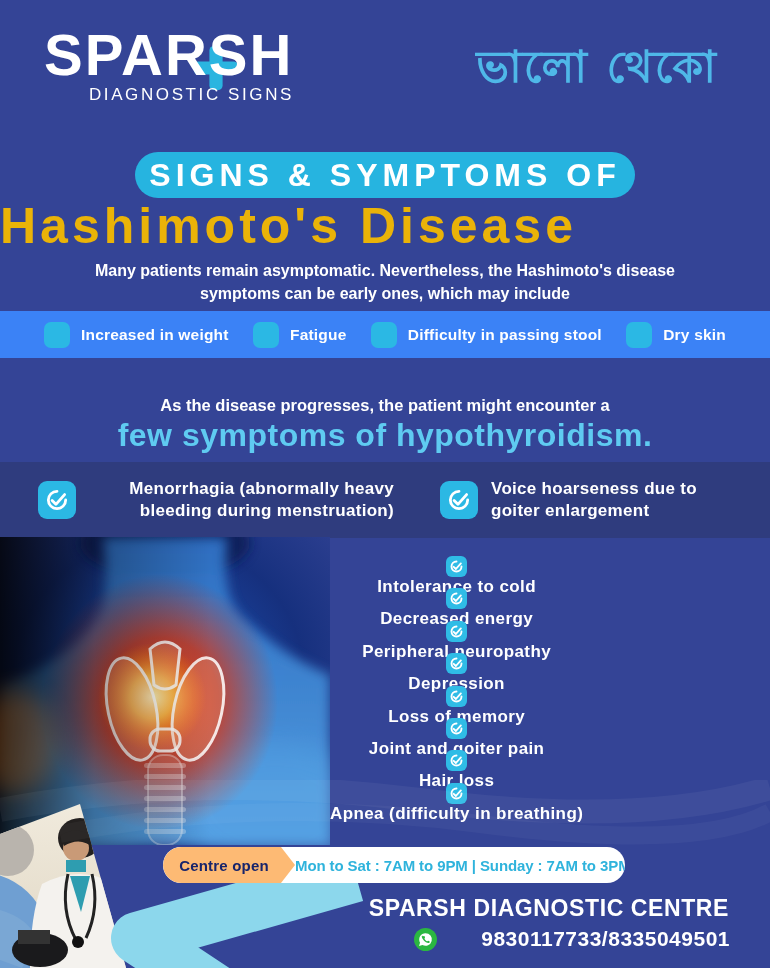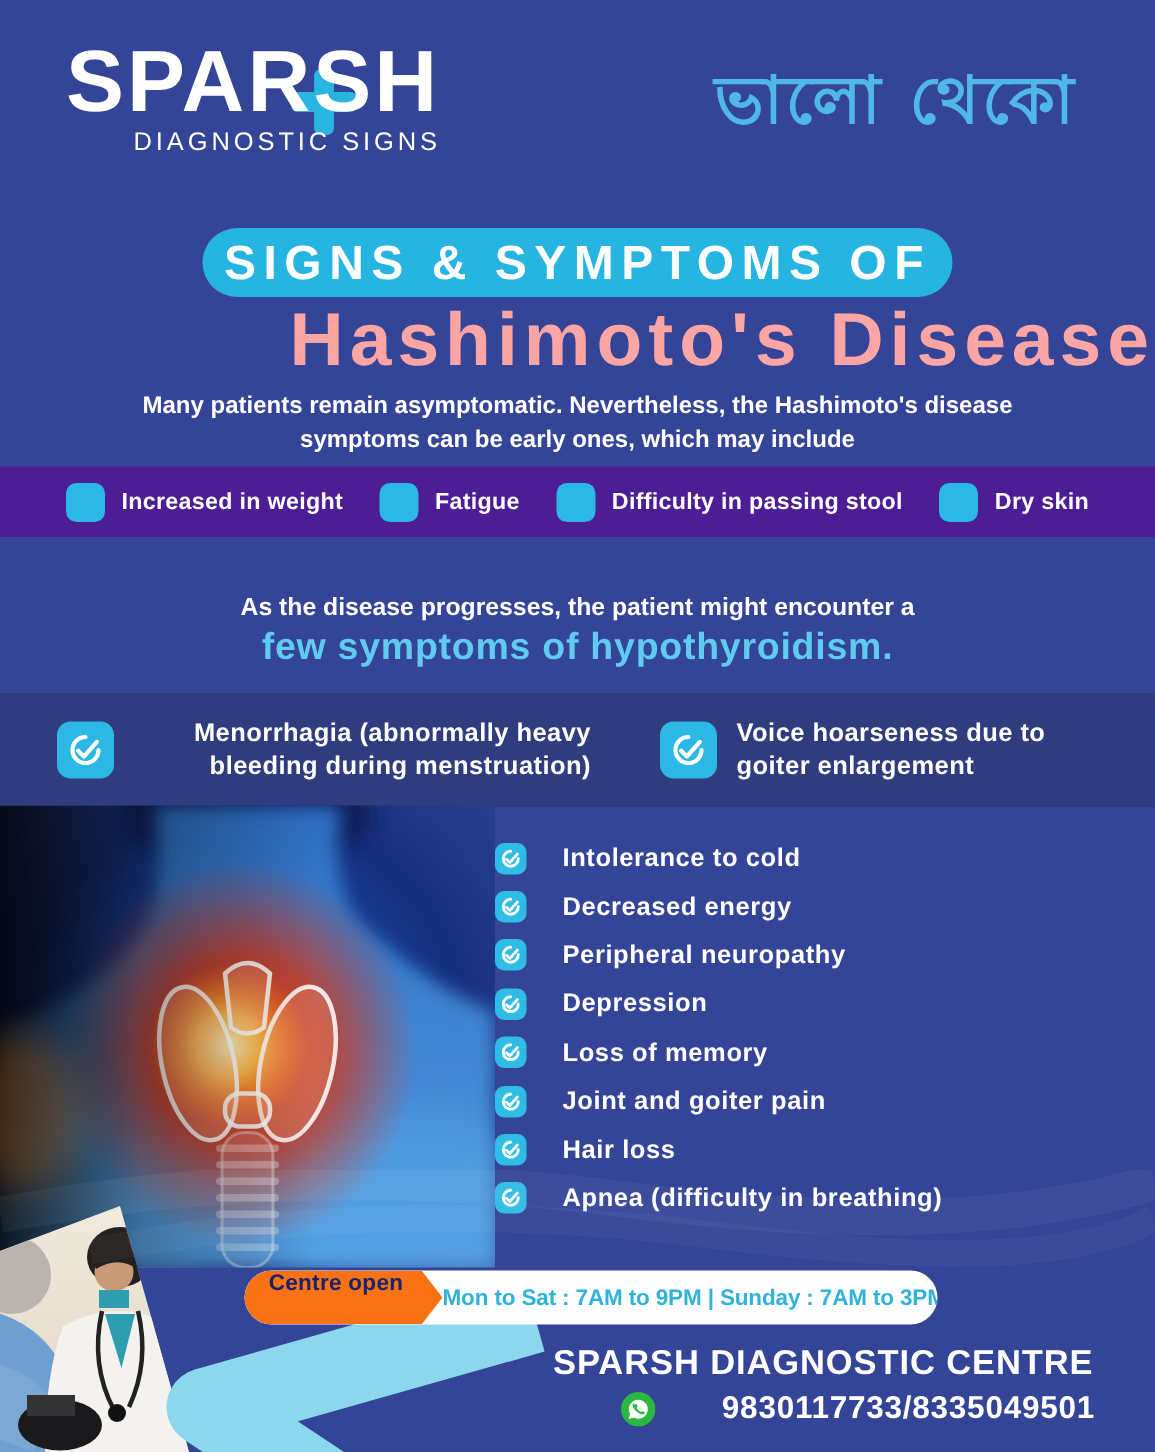--- a/index.html
+++ b/index.html
@@ -27,73 +27,73 @@
     font-family:"DejaVu Sans","Liberation Sans",sans-serif;
   }
   
   .banner-pill{
     position:absolute;left:50%;top:152px;transform:translateX(-50%);
     width:500px;height:46px;border-radius:26px;background:#26b4e0;
     display:flex;align-items:center;justify-content:center;
   }
   .banner-pill span{color:#fff;font-weight:bold;font-size:32px;letter-spacing:5px;white-space:nowrap;}
   .main-title{
-    position:absolute;left:0;top:197px;width:100%;text-align:right;
-    color:#fca5a5;font-size:50px;font-weight:bold;letter-spacing:4px;margin:0;
+    position:absolute;left:0;top:197px;width:100%;text-align:left;
+    color:#eab308;font-size:50px;font-weight:bold;letter-spacing:4px;margin:0;
   }
   .intro{
     position:absolute;left:50%;top:260px;transform:translateX(-50%);
     width:660px;text-align:center;color:#ffffff;font-size:16px;font-weight:bold;
     line-height:1.42;margin:0;
   }
   
   .early-band{
-    position:absolute;left:0;top:311px;width:770px;height:47px;background:#4c1d95;
+    position:absolute;left:0;top:311px;width:770px;height:47px;background:#3b82f6;
     display:flex;align-items:center;justify-content:space-between;
     padding:0 44px;box-sizing:border-box;
   }
   .early-item{display:flex;align-items:center;gap:11px;}
   .early-sq{width:26px;height:26px;border-radius:7px;background:#2bb8e4;flex:0 0 auto;}
   .early-label{color:#fff;font-size:15.5px;font-weight:bold;white-space:nowrap;letter-spacing:.2px;}
   
   .prog1{position:absolute;left:0;top:396px;width:100%;text-align:center;color:#fff;
     font-size:16.5px;font-weight:bold;margin:0;}
   .prog2{position:absolute;left:0;top:417px;width:100%;text-align:center;color:#5fcbf1;
-    font-size:25px;font-weight:bold;margin:0;letter-spacing:.5px;}
+    font-size:32px;font-weight:bold;margin:0;letter-spacing:.5px;}
   
   .hl-band{
     position:absolute;left:0;top:462px;width:770px;height:76px;background:#2f3c7e;
     display:flex;align-items:center;box-sizing:border-box;padding-left:38px;gap:38px;
   }
   .hl-item{display:flex;align-items:center;gap:13px;}
   .hl-item.second{margin-left:8px;}
   .hl-icon{width:38px;height:38px;border-radius:9px;background:#2bb8e4;flex:0 0 auto;
     display:flex;align-items:center;justify-content:center;}
   .hl-text{color:#fff;font-size:17px;font-weight:bold;line-height:1.3;letter-spacing:.3px;}
   .hl-text.w1{width:305px;text-align:right;}
   .hl-text.w2{width:240px;}
   
   .thyroid{position:absolute;left:0;top:537px;width:330px;height:308px;display:block;}
   
   .symptom-list{position:absolute;left:330px;top:556px;margin:0;padding:0;list-style:none;}
-  .symptom-list li{display:flex;align-items:center;gap:24px;height:32.4px;}
+  .symptom-list li{display:flex;align-items:center;gap:0;height:32.4px;flex-direction:column;}
   .li-icon{width:21px;height:21px;border-radius:6px;background:#2fbce6;flex:0 0 auto;
     display:flex;align-items:center;justify-content:center;}
   .li-label{color:#fff;font-size:17px;font-weight:bold;white-space:nowrap;letter-spacing:.4px;}
   
   .bottom-decor{position:absolute;left:0;top:780px;width:770px;height:188px;display:block;z-index:3;pointer-events:none;}
   .photo{position:absolute;left:0;top:788px;width:240px;height:180px;display:block;z-index:2;}
   
   .hours-pill{
     position:absolute;left:163px;top:847px;width:462px;height:36px;background:#ffffff;
     border-radius:18px;display:flex;align-items:center;z-index:4;overflow:hidden;
   }
   .open-tab{
-    position:relative;height:36px;width:132px;background:#f97316;border-radius:18px 0 0 18px;
-    display:flex;justify-content:center;flex:0 0 auto;
+    position:relative;height:36px;width:132px;background:#fdba74;border-radius:18px 0 0 18px;
+    display:flex;align-items:center;justify-content:center;flex:0 0 auto;
     clip-path:polygon(0 0,calc(100% - 14px) 0,100% 50%,calc(100% - 14px) 100%,0 100%);
     padding-right:10px;box-sizing:border-box;
   }
   .open-tab span{color:#17246b;font-size:15px;font-weight:bold;letter-spacing:.2px;}
   .hours-text{flex:1;text-align:center;color:#2fb3dc;font-size:15px;font-weight:bold;
     letter-spacing:-.1px;white-space:nowrap;padding-right:8px;}
   
   .centre-name{position:absolute;right:41px;top:895px;color:#fff;font-size:23px;font-weight:bold;
     letter-spacing:.6px;z-index:4;}
   .phone-row{position:absolute;right:40px;top:927px;display:flex;align-items:center;gap:8px;z-index:4;}

